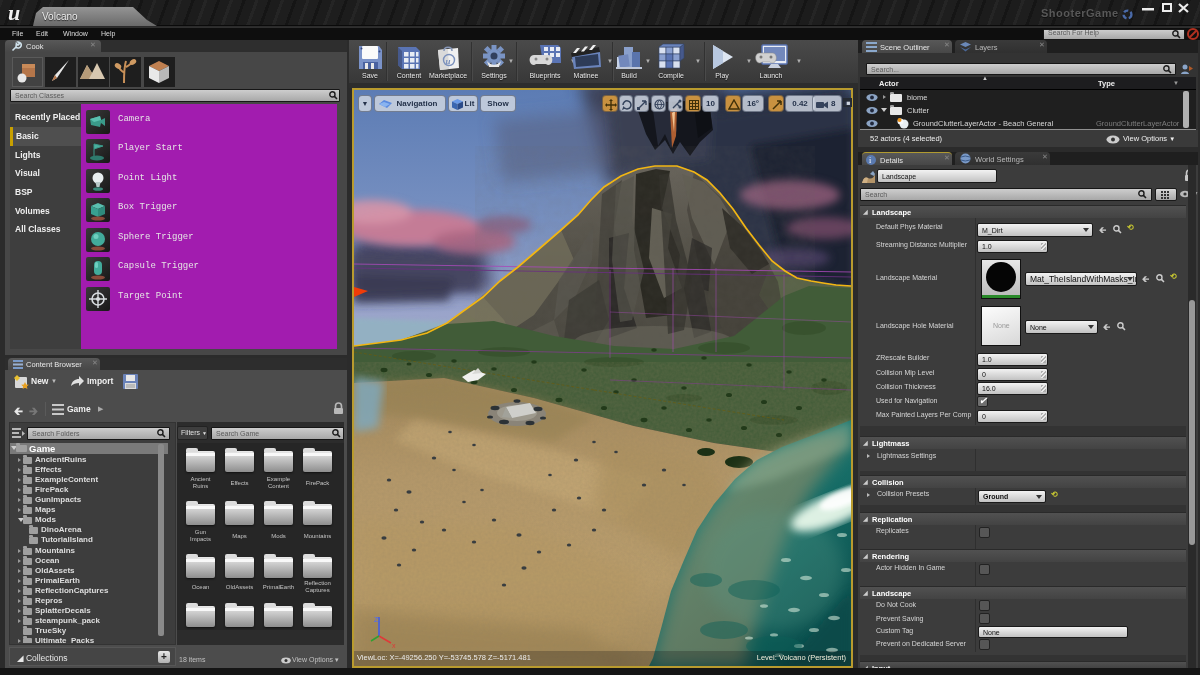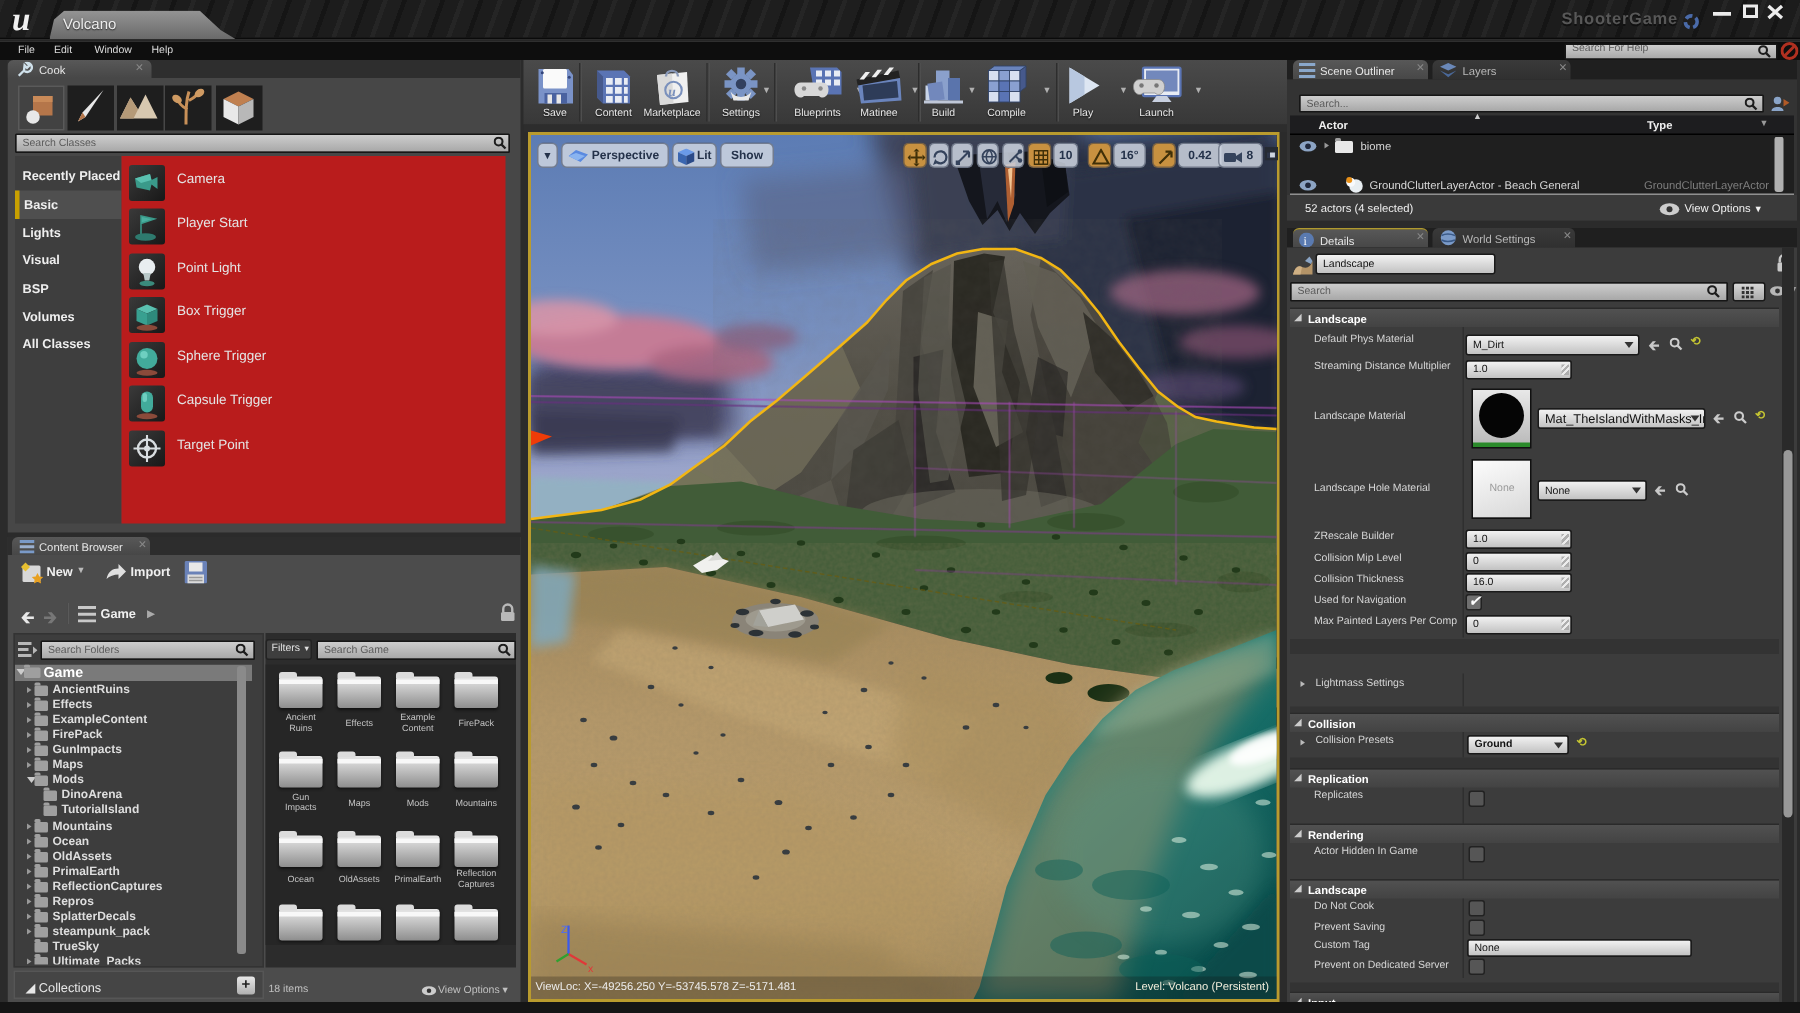--- a/index.html
+++ b/index.html
@@ -24,21 +24,21 @@
 
 .lbox { position:absolute; background:linear-gradient(#cdcdcd,#a8a8a8); border:1px solid #161616; border-radius:1px; color:#555; overflow:hidden; }
 .lbox .ph { position:absolute; left:4px; top:2px; font-size:7px; color:#5b5b5b; }
 
 .tabrow { position:absolute; background:#1f1f1f; }
 .tab { position:absolute; top:0; height:100%; background:linear-gradient(#585858,#474747); border-radius:4px 4px 0 0; color:#e8e8e8; font-size:7px; }
 .tab.inactive { background:linear-gradient(#3a3a3a,#303030); color:#b8b8b8; }
 .tab .tx { position:absolute; color:#888; font-size:7px; }
 
 #modes { position:absolute; left:5px; top:40px; width:342px; height:315px; background:#474747; }
-#modesitems { position:absolute; left:76px; top:64px; right:10px; bottom:6px; background:#b91c1c; }
+#modesitems { position:absolute; left:76px; top:64px; right:10px; bottom:6px; background:#a21caf;font-family:Liberation Mono, monospace; }
 .catcol { position:absolute; left:5px; top:64px; width:71px; bottom:6px; background:#3e3e3e; }
 .cat { position:absolute; left:5px; width:71px; height:19px; font-weight:bold; color:#efefef; font-size:8.5px; line-height:19px; padding-left:5px; white-space:nowrap; }
 .cat.sel { background:#4f4f4f; border-left:3px solid #c8a000; padding-left:3px; }
 .mitem { position:absolute; left:5px; height:29px; color:#e4e4e4; font-size:9px; white-space:nowrap; }
 .mthumb { position:absolute; left:0; top:2px; width:24px; height:24px; background:linear-gradient(135deg,#3a3a3a,#181818); border-radius:2px; }
 
 #cb { position:absolute; left:5px; top:358px; width:342px; height:310px; background:#4c4c4c; }
 
 #toolbar { position:absolute; left:349px; top:40px; width:509px; height:43px; background:linear-gradient(#4a4a4a,#383838); }
 #toolbar .sep { position:absolute; top:2px; width:2px; height:39px; background:linear-gradient(90deg,#252525,#565656); }
@@ -897,21 +897,21 @@
     </g>
     <rect x="0" y="561" width="497" height="15" fill="#101010" opacity=".25"></rect>
     <text x="3" y="570" font-size="7.5" fill="#ececec">ViewLoc:  X=-49256.250 Y=-53745.578 Z=-5171.481</text>
     <text x="492" y="570" font-size="7.5" fill="#f2eedc" text-anchor="end">Level:  Volcano (Persistent)</text>
   </svg>
 
   <div class="vbtn" style="left:4px;width:14px"><span style="font-size:7px">▼</span></div>
   <div class="vbtn" style="left:20px;width:72px"><svg style="position:absolute;left:4px;top:4px" width="13" height="9" viewBox="0 0 13 9">
           <polygon points="0,4 5,0 13,3 8,8" fill="#5a8ae0"></polygon>
           <polygon points="0,4 5,2 11,4 6,7" fill="#8ab4f0"></polygon>
-        </svg><span style="margin-left:14px">Perspective</span></div>
+        </svg><span style="margin-left:14px">Navigation</span></div>
   <div class="vbtn" style="left:94px;width:30px"><svg style="position:absolute;left:3px;top:3px" width="11" height="11" viewBox="0 0 11 11">
           <polygon points="5.5,0 11,2.5 5.5,5 0,2.5" fill="#6a9ae8"></polygon>
           <polygon points="0,2.5 5.5,5 5.5,11 0,8.5" fill="#3a66b0"></polygon>
           <polygon points="11,2.5 5.5,5 5.5,11 11,8.5" fill="#2a4a88"></polygon>
         </svg><span style="margin-left:13px">Lit</span></div>
   <div class="vbtn" style="left:126px;width:36px">Show</div>
   <div class="vbtn orange" style="left:248px;width:16px">
         <svg style="position:absolute;left:2px;top:3px" width="12" height="12" viewBox="0 0 12 12">
           <path d="M6 0 L8 2 H4 Z M6 12 L4 10 H8 Z M0 6 L2 4 V8 Z M12 6 L10 8 V4 Z" fill="#403008"></path>
           <path d="M6 2 V10 M2 6 H10" stroke="#403008" stroke-width="1.4"></path>
@@ -1016,20 +1016,29 @@
     <div class="abs" style="left:2px;top:37px;width:336px;height:39px;background:#1f1f1f"></div>
 
     <div class="abs" style="left:2px;top:38px;width:336px;height:13px">
       <svg class="abs" style="left:6px;top:2px" width="12" height="9" viewBox="0 0 14 10">
           <ellipse cx="7" cy="5" rx="6.5" ry="4" fill="#8ca4c4"></ellipse>
           <circle cx="7" cy="5" r="2.2" fill="#20283c"></circle>
         </svg>
       <i class="tcar" style="left:23px;top:4px"></i>
       <i class="tfold" style="left:30px;top:3px;width:12px;height:8px;background:#e8e8e8"></i>
       <span class="abs" style="left:47px;top:2px;font-size:7.5px">biome</span>
+    </div>
+    <div class="abs" style="left:2px;top:51px;width:336px;height:13px">
+      <svg class="abs" style="left:6px;top:2px" width="12" height="9" viewBox="0 0 14 10">
+          <ellipse cx="7" cy="5" rx="6.5" ry="4" fill="#8ca4c4"></ellipse>
+          <circle cx="7" cy="5" r="2.2" fill="#20283c"></circle>
+        </svg>
+      <i class="texp" style="left:21px;top:4px"></i>
+      <i class="tfold" style="left:30px;top:3px;width:12px;height:8px;background:#e8e8e8"></i>
+      <span class="abs" style="left:47px;top:2px;font-size:7.5px">Clutter</span>
     </div>
     <div class="abs" style="left:2px;top:64px;width:336px;height:13px;border-bottom:1px solid #909090">
       <svg class="abs" style="left:6px;top:2px" width="12" height="9" viewBox="0 0 14 10">
           <ellipse cx="7" cy="5" rx="6.5" ry="4" fill="#8ca4c4"></ellipse>
           <circle cx="7" cy="5" r="2.2" fill="#20283c"></circle>
         </svg>
       <svg class="abs" style="left:36px;top:0" width="14" height="12" viewBox="0 0 14 12">
           <circle cx="8" cy="7" r="4.5" fill="#e8eef2"></circle>
           <circle cx="4.5" cy="4.5" r="3" fill="#f8fafc"></circle>
           <circle cx="3.5" cy="3" r="2" fill="#e89018"></circle>
@@ -1163,20 +1172,21 @@
     <div class="prow" style="top:230px;height:14px">
         <span class="plabel">Used for Navigation</span>
         <i class="cbx on" style="left:117px;top:1px"></i>
       </div>
     <div class="prow" style="top:244px;height:15px">
         <span class="plabel">Max Painted Layers Per Comp</span>
         <div class="wbox spin" style="left:117px;top:1px;width:71px;height:13px;line-height:12px">0</div>
       </div>
     <div class="darkline" style="top:261px;height:10px;background:#333"></div>
 
+    <div class="sechdr" style="top:271px">Lightmass</div>
     <div class="abs" style="left:117px;top:284px;width:1px;height:22px;background:#2f2f2f"></div>
     <div class="prow" style="top:284px;height:22px">
         <i class="tcar" style="left:7px;top:5px;border-left-color:#bbb"></i>
         <span class="plabel" style="left:17px;top:3px">Lightmass Settings</span>
       </div>
     <div class="darkline" style="top:306px;height:4px;background:#333"></div>
 
     <div class="sechdr" style="top:310px">Collision</div>
     <div class="abs" style="left:117px;top:323px;width:1px;height:17px;background:#2f2f2f"></div>
     <div class="prow" style="top:323px;height:17px">

